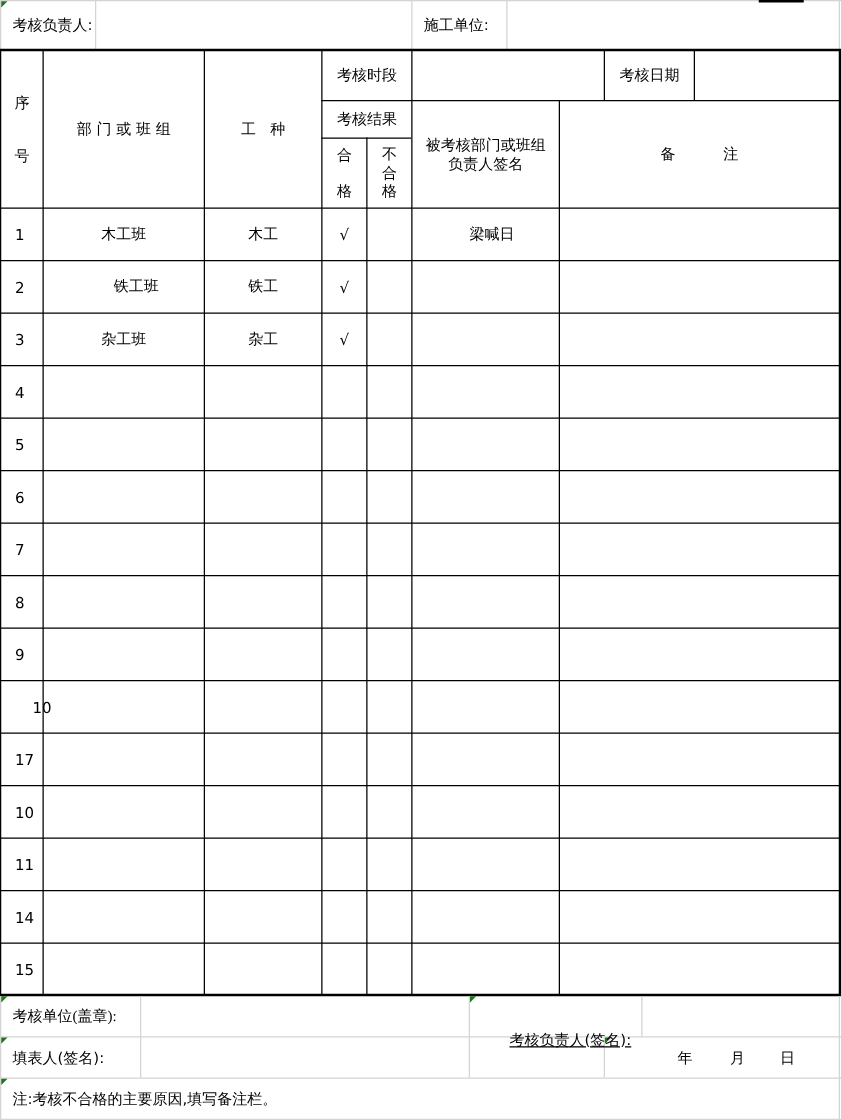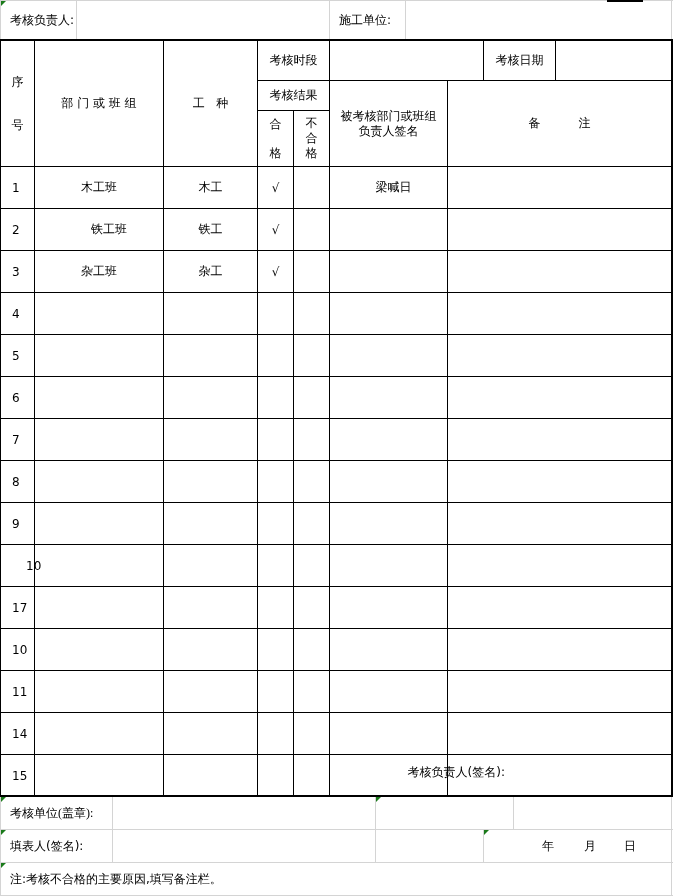--- a/index.html
+++ b/index.html
@@ -233,21 +233,21 @@
 <div class="gvl" style="left:483px;top:830px;height:32px;"></div>
 <div class="gvl" style="left:671px;top:797px;height:99px;"></div>
 <div class="tri" style="left:1px;top:797px;"></div>
 <div class="tri" style="left:376px;top:797px;"></div>
 <div class="tri" style="left:1px;top:830px;"></div>
 <div class="tri" style="left:484px;top:830px;"></div>
 <div class="tri" style="left:1px;top:863px;"></div>
 
 <div class="abs left" style="left:0;top:797px;width:112px;height:32px;font-family:Liberation Serif, serif;">考核单位(盖章):</div>
 <div class="abs" style="left:113px;top:797px;width:262px;height:32px;"></div>
-<div class="abs" style="left:376px;top:756px;width:137px;height:32px;justify-content:flex-end;padding-right:8px;">考核负责人(签名):</div>
+<div class="abs" style="left:376px;top:816px;width:137px;height:32px;justify-content:flex-end;padding-right:8px;text-decoration:underline;">考核负责人(签名):</div>
 <div class="abs" style="left:514px;top:797px;width:157px;height:32px;"></div>
 <div class="abs left" style="left:0;top:830px;width:112px;height:32px;">填表人(签名):</div>
 <div class="abs" style="left:113px;top:830px;width:370px;height:32px;"></div>
 <div class="abs" style="left:484px;top:830px;width:187px;height:32px;">
   <span style="position:absolute;left:58px;">年</span>
   <span style="position:absolute;left:100px;">月</span>
   <span style="position:absolute;left:140px;">日</span>
 </div>
 <div class="abs left" style="left:0;top:863px;width:673px;height:32px;">注:考核不合格的主要原因,填写备注栏。</div>
 

